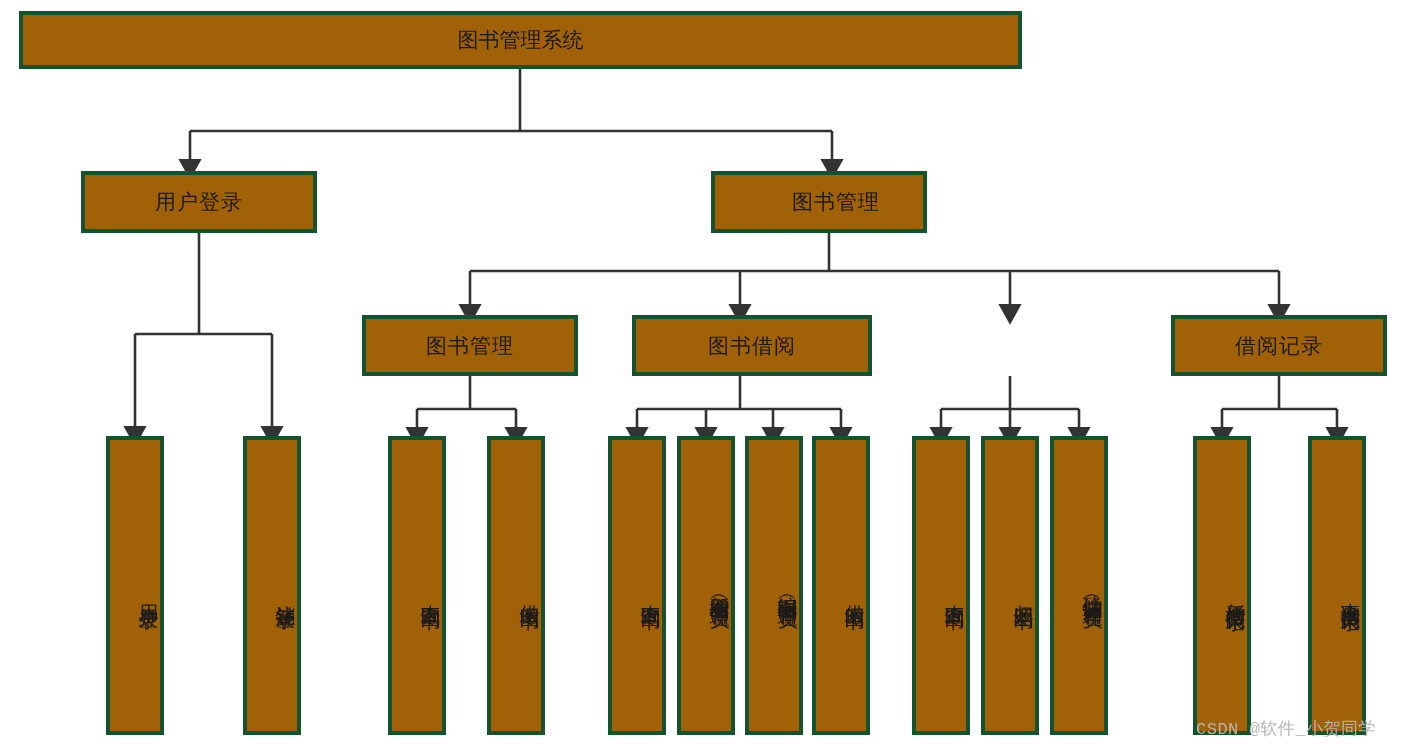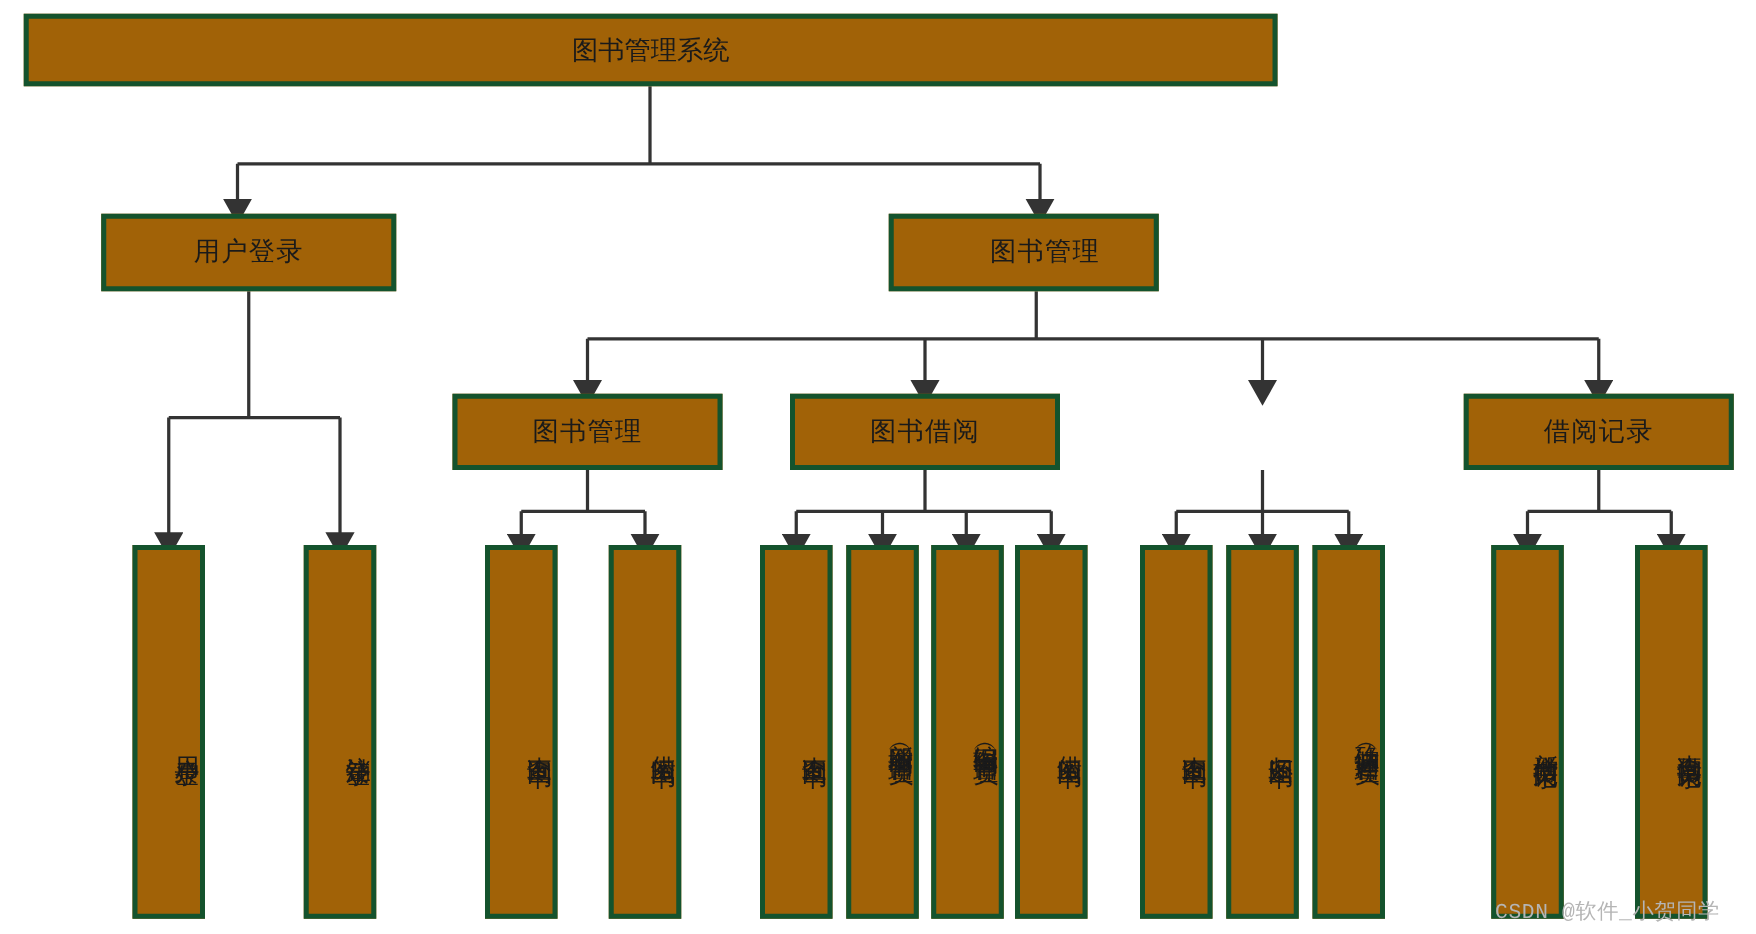--- a/index.html
+++ b/index.html
@@ -119,21 +119,21 @@
       <path d="M1337,409 L1337,430" marker-end="url(#arrow)"></path>
     </g>
   </svg>
 
   <div class="node root" style="left:19px; top:11px; width:1003px; height:58px;">图书管理系统</div>
 
   <div class="node horiz" style="left:81px; top:171px; width:236px; height:62px;">用户登录</div>
   <div class="node horiz" style="left:711px; top:171px; width:216px; height:62px;padding-left:34px;">图书管理</div>
 
   <div class="node horiz" style="left:362px; top:315px; width:216px; height:61px;">图书管理</div>
-  <div class="node horiz" style="left:632px; top:315px; width:216px; height:61px;">图书借阅</div>
+  <div class="node horiz" style="left:632px; top:315px; width:240px; height:61px;">图书借阅</div>
   <div class="node horiz" style="left:1171px; top:315px; width:216px; height:61px;">借阅记录</div>
 
   <div class="node vert" style="left:106px; top:436px; width:58px; height:299px;">用户登录</div>
   <div class="node vert" style="left:243px; top:436px; width:58px; height:299px;">注销登录</div>
 
   <div class="node vert" style="left:388px; top:436px; width:58px; height:299px;">查询图书</div>
   <div class="node vert" style="left:487px; top:436px; width:58px; height:299px;">借阅图书</div>
 
   <div class="node vert" style="left:608px; top:436px; width:58px; height:299px;">查询图书</div>
   <div class="node vert tall-text" style="left:677px; top:436px; width:58px; height:299px;">新增图书（管理员）</div>

